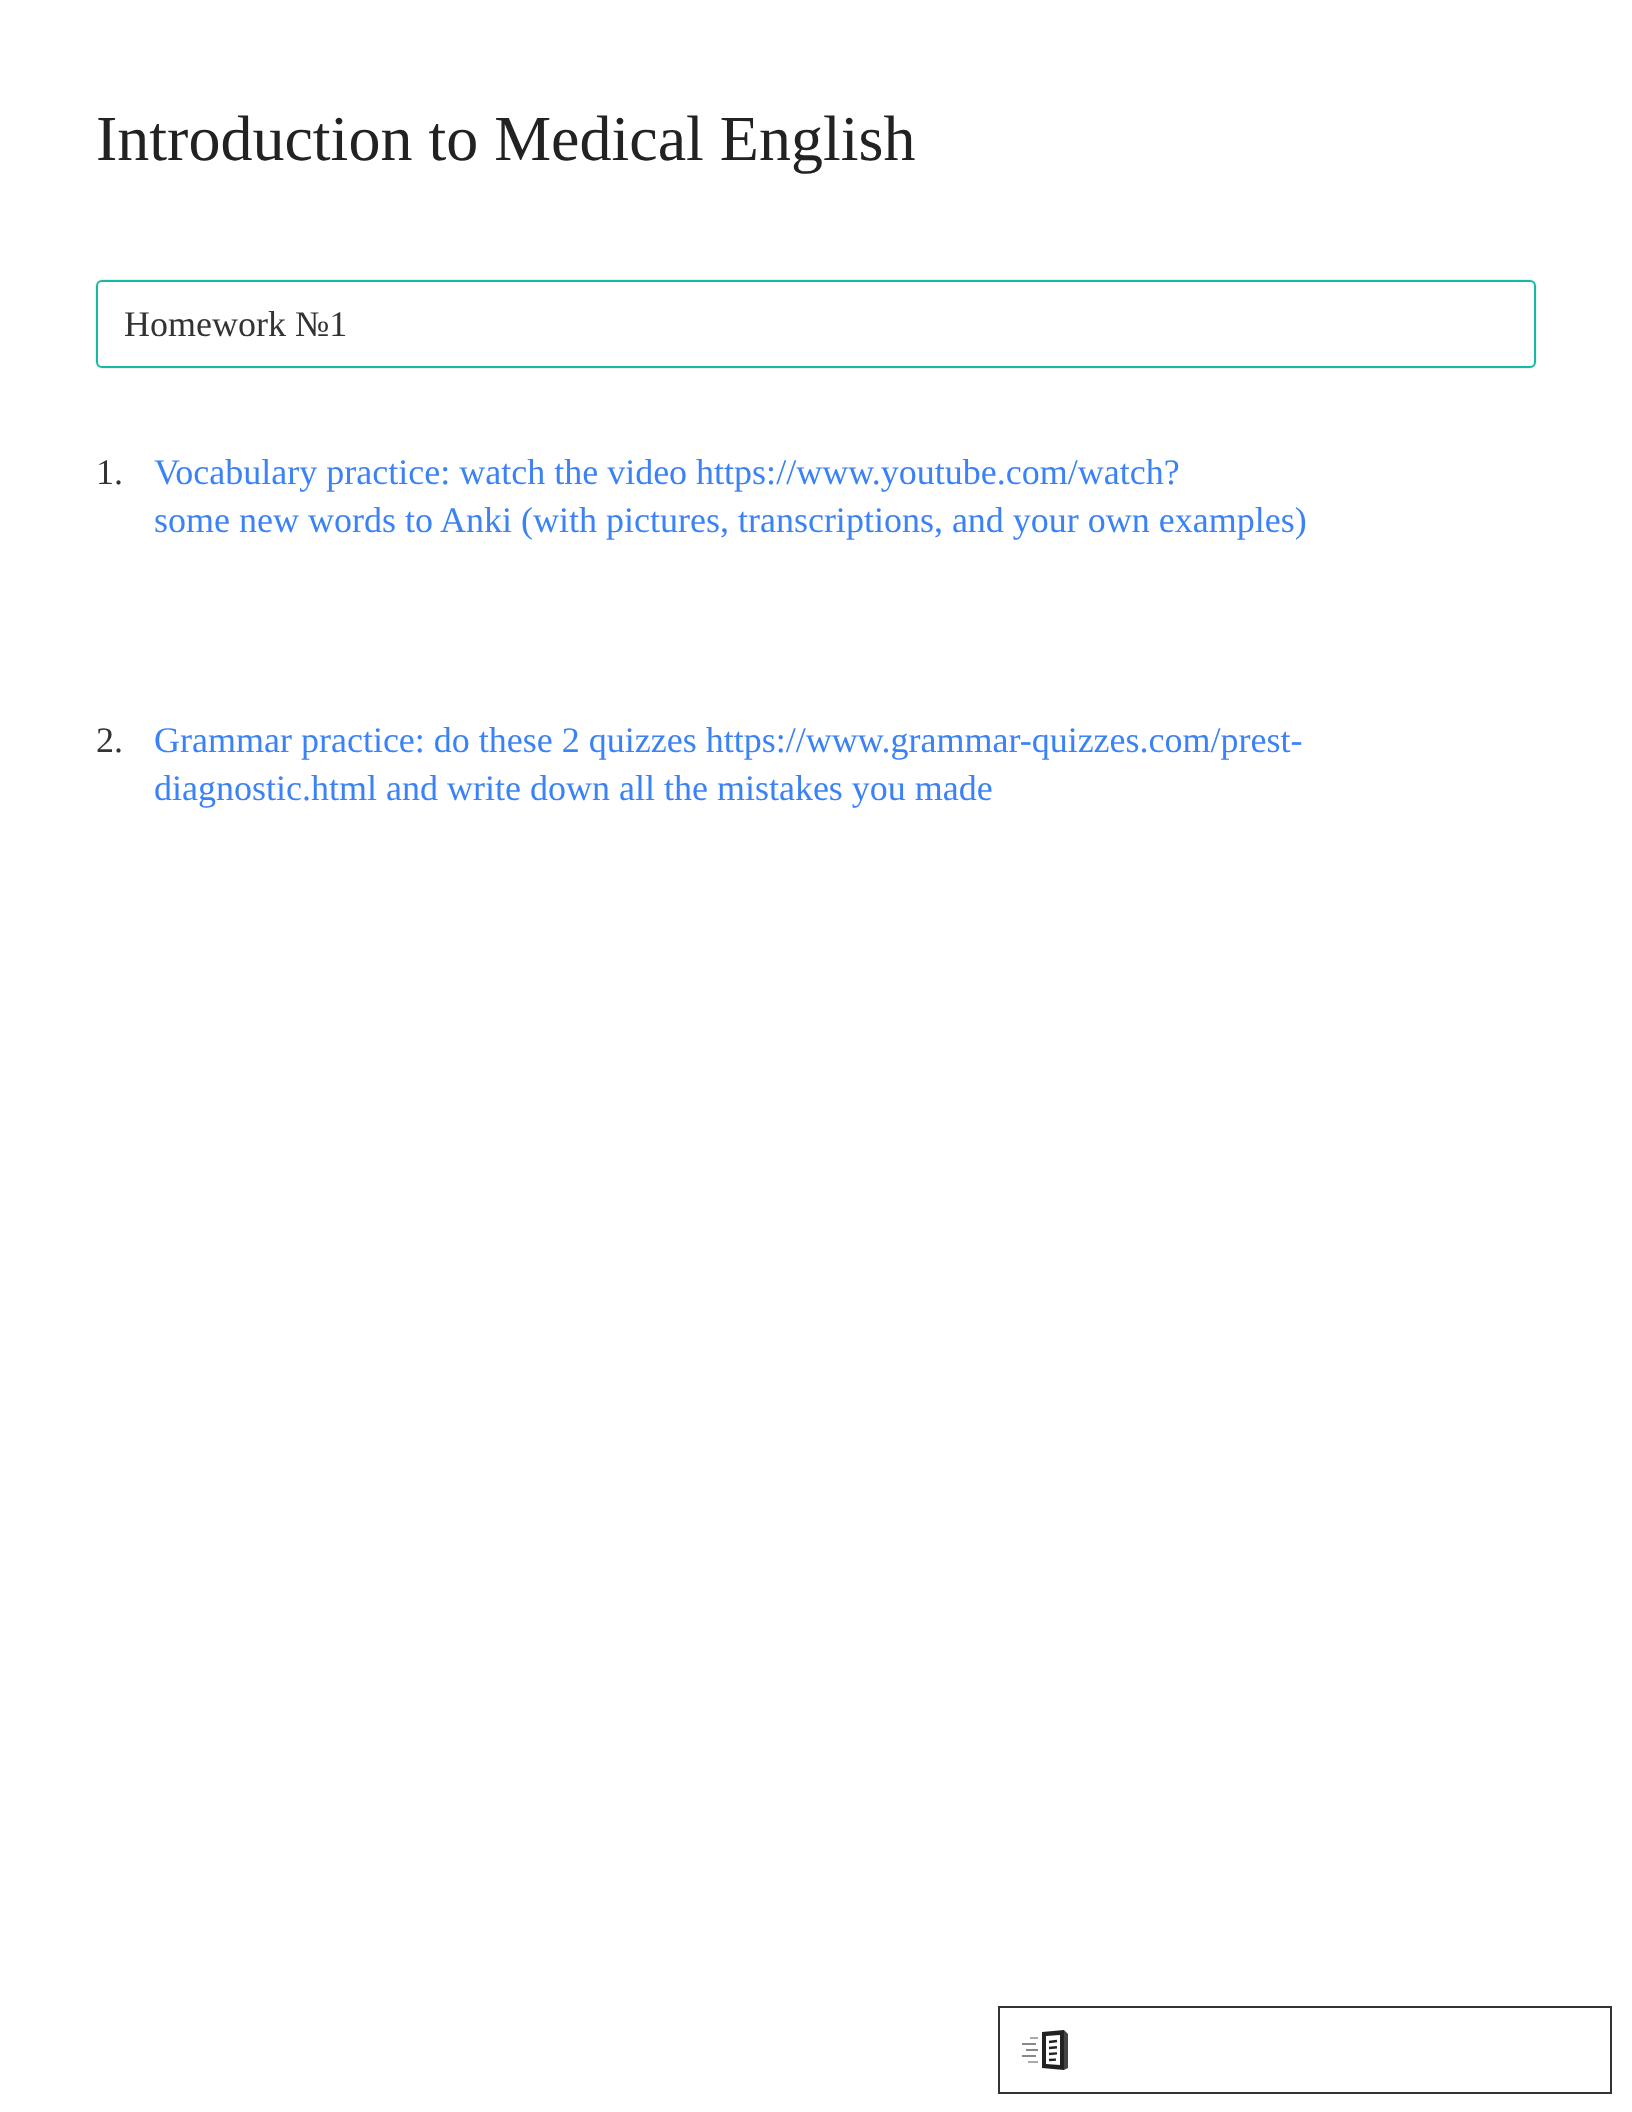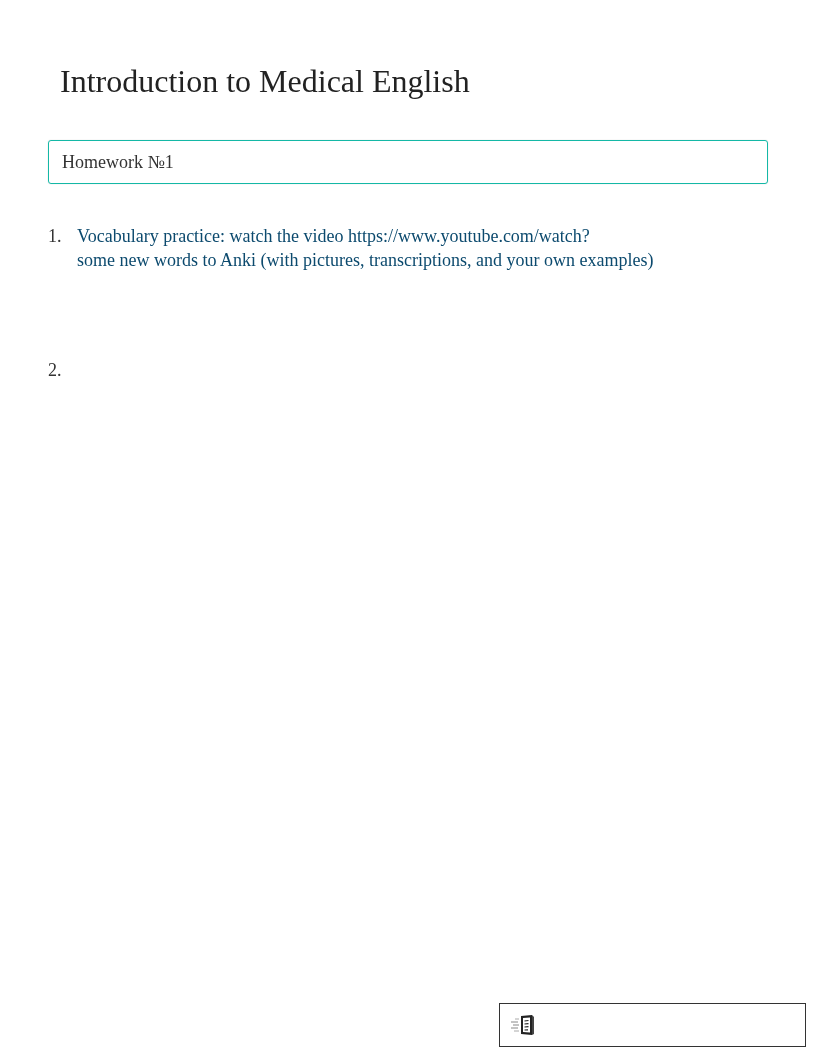--- a/index.html
+++ b/index.html
@@ -12,21 +12,21 @@
       height: 1056px;
       position: relative;
       overflow: hidden;
       color: #222222;
       font-family: "Liberation Serif", serif;
     }
     .page-title {
       position: absolute;
       left: 48px;
       top: 50px;
-      margin: 12px;
+      margin: 0;
       font-size: 32px;
       font-weight: normal;
       line-height: 38px;
       color: #222222;
       letter-spacing: 0;
     }
     .section-box {
       position: absolute;
       left: 48px;
       top: 140px;
@@ -66,21 +66,21 @@
       line-height: 24px;
       color: #333333;
     }
     .task-text {
       position: absolute;
       left: 29px;
       top: 0;
       width: 690px;
       font-size: 18px;
       line-height: 24px;
-      color: #0c4a6e;
+      color: #3b82f6;
     }
     .footer-badge {
       position: absolute;
       left: 499px;
       top: 1003px;
       width: 305px;
       height: 42px;
       border: 1px solid #333333;
       box-sizing: content-box;
       display: flex;
@@ -117,20 +117,22 @@
   <li class="task-item" style="top:0;">
     <span class="task-number">1.</span>
     <div class="task-text">
       <div>Vocabulary practice: watch the video https://www.youtube.com/watch?</div>
       <div>some new words to Anki (with pictures, transcriptions, and your own examples)</div>
     </div>
   </li>
   <li class="task-item" style="top:134px;">
     <span class="task-number">2.</span>
     <div class="task-text">
+      <div>Grammar practice: do these 2 quizzes https://www.grammar-quizzes.com/prest-</div>
+      <div>diagnostic.html and write down all the mistakes you made</div>
     </div>
   </li>
 </ol>
 
 <div class="footer-badge">
   <span class="footer-logo">
     <svg width="26" height="22" viewBox="0 0 26 22" xmlns="http://www.w3.org/2000/svg">
 
       <line x1="1" y1="8" x2="8" y2="8" stroke="#888" stroke-width="1"></line>
       <line x1="3" y1="11" x2="9" y2="11" stroke="#888" stroke-width="1"></line>

